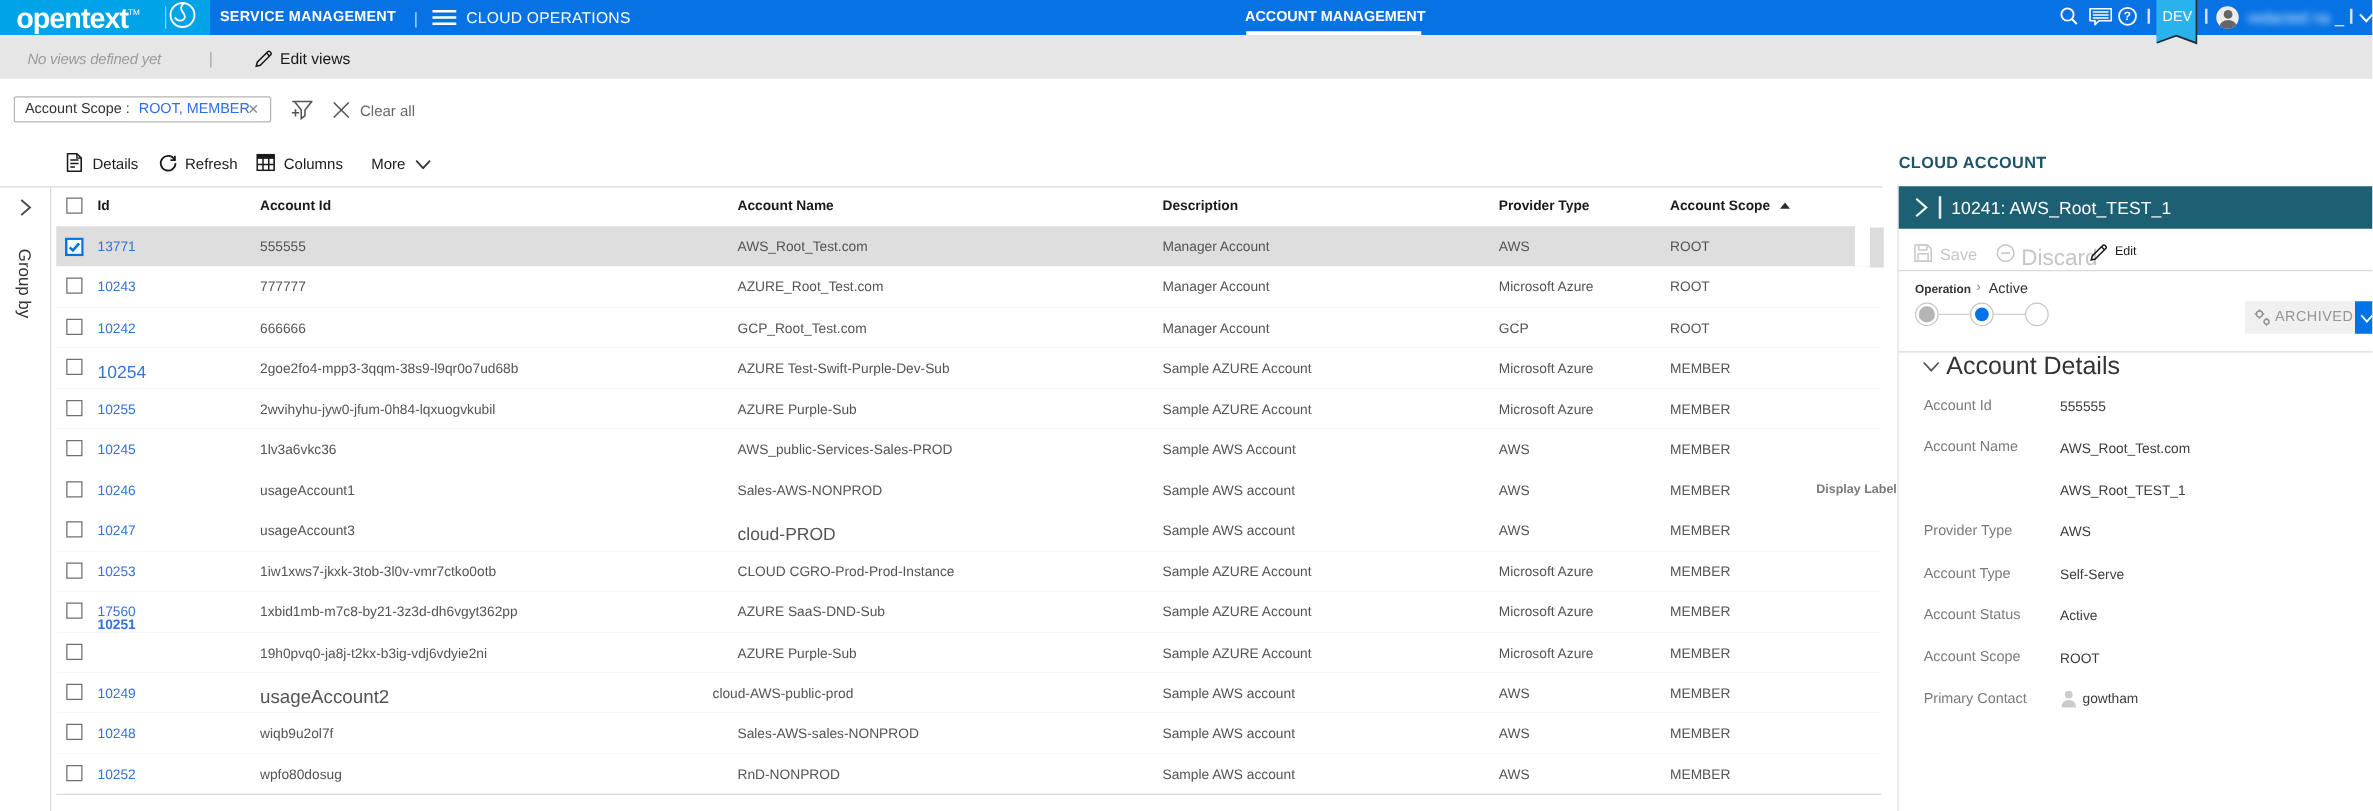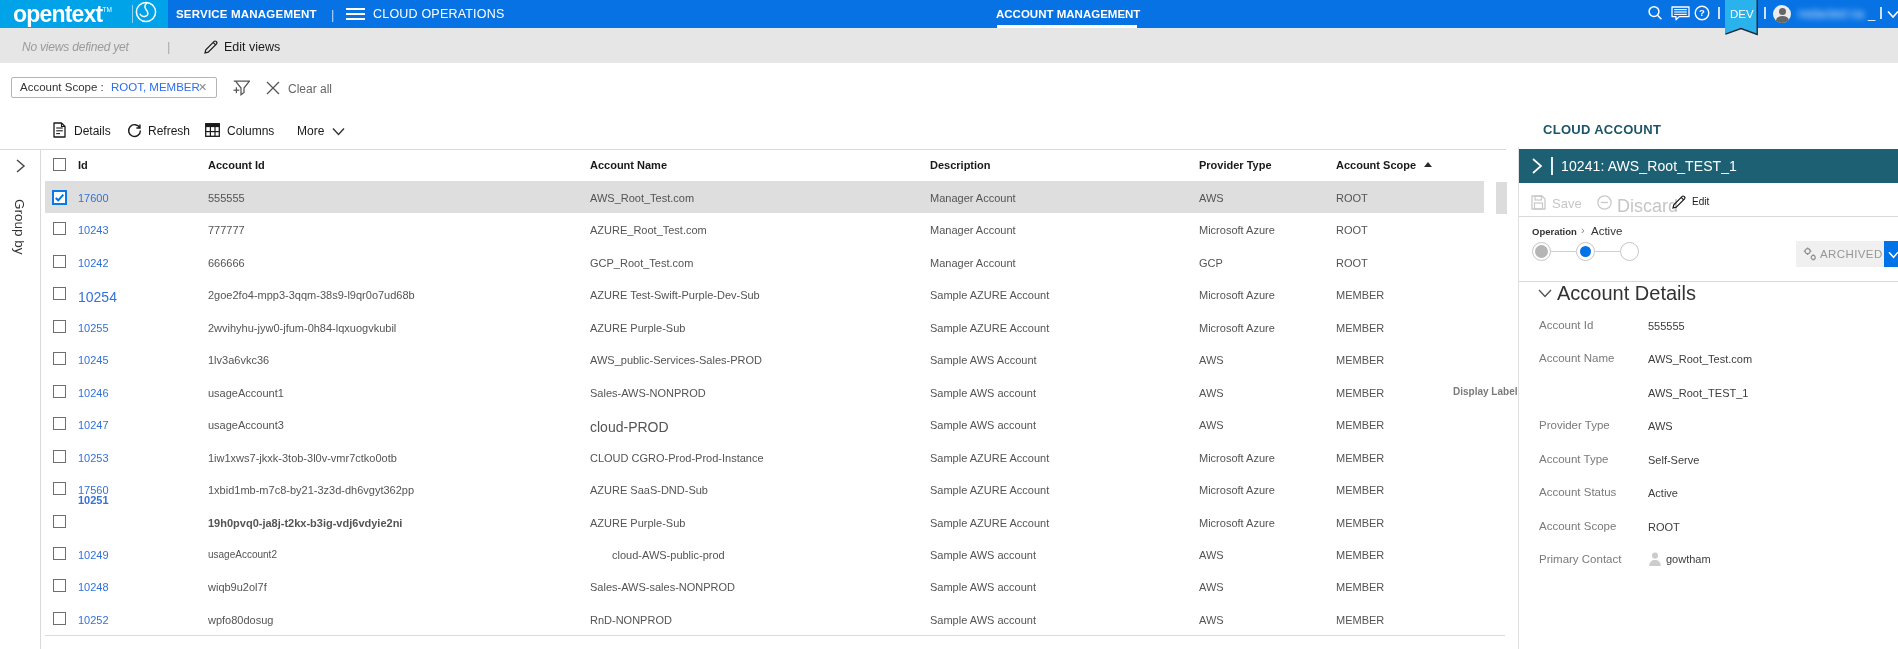--- a/index.html
+++ b/index.html
@@ -121,21 +121,21 @@
 <span class="a" style="left:1199px;top:159px;color:#1a1a1a;font-size:11px;font-weight:bold;">Provider Type</span>
 <span class="a" style="left:1336px;top:159px;color:#1a1a1a;font-size:11px;font-weight:bold;">Account Scope</span>
 <div class="a" style="left:1424px;top:162px;width:0;height:0;border-left:4.5px solid transparent;border-right:4.5px solid transparent;border-bottom:5.5px solid #2b2b2b;"></div>
 
 <div class="a" style="left:45px;top:181.00px;width:1439px;height:32.45px;background:#dedede;"></div>
 <div class="a" style="left:45px;top:213.45px;width:1460px;height:1px;background:#dadada;"></div>
 <svg class="a" style="left:52px;top:190.0px;" width="15" height="15" viewBox="0 0 15 15">
     <rect x="1" y="1" width="13" height="13" fill="#fff" stroke="#0073e7" stroke-width="1.9"></rect>
     <path d="M3.7 7.9 L6.3 10.3 L11.3 4.7" stroke="#0073e7" stroke-width="2" fill="none"></path>
   </svg>
-<span class="a" style="left:78px;top:192.0px;color:#3272d9;font-size:11px;font-weight:400;">17600</span>
+<span class="a" style="left:78px;top:192.0px;color:#3272d9;font-size:11px;font-weight:400;">13771</span>
 <span class="a" style="left:208px;top:192.0px;color:#545454;font-size:11px;font-weight:400;">555555</span>
 <span class="a" style="left:590px;top:192.0px;color:#545454;font-size:11px;font-weight:400;">AWS_Root_Test.com</span>
 <span class="a" style="left:930px;top:192.0px;color:#545454;font-size:11px;font-weight:400;">Manager Account</span>
 <span class="a" style="left:1199px;top:192.0px;color:#545454;font-size:11px;font-weight:400;">AWS</span>
 <span class="a" style="left:1336px;top:192.0px;color:#545454;font-size:11px;font-weight:400;">ROOT</span>
 <div class="a" style="left:45px;top:213.45px;width:1460px;height:32.45px;background:#ffffff;"></div>
 <div class="a" style="left:45px;top:245.90px;width:1460px;height:1px;background:#dadada;"></div>
 <div class="a" style="left:53px;top:222.45px;width:13px;height:13px;border:1px solid #6f6f6f;background:#fff;"></div>
 <span class="a" style="left:78px;top:224.45px;color:#3272d9;font-size:11px;font-weight:400;">10243</span>
 <span class="a" style="left:208px;top:224.45px;color:#545454;font-size:11px;font-weight:400;">777777</span>
@@ -212,31 +212,31 @@
 <span class="a" style="left:78px;top:484.05px;color:#3272d9;font-size:11px;font-weight:400;">17560</span>
 <span class="a" style="left:208px;top:484.05px;color:#545454;font-size:11px;font-weight:400;">1xbid1mb-m7c8-by21-3z3d-dh6vgyt362pp</span>
 <span class="a" style="left:590px;top:484.05px;color:#545454;font-size:11px;font-weight:400;">AZURE SaaS-DND-Sub</span>
 <span class="a" style="left:930px;top:484.05px;color:#545454;font-size:11px;font-weight:400;">Sample AZURE Account</span>
 <span class="a" style="left:1199px;top:484.05px;color:#545454;font-size:11px;font-weight:400;">Microsoft Azure</span>
 <span class="a" style="left:1336px;top:484.05px;color:#545454;font-size:11px;font-weight:400;">MEMBER</span>
 <div class="a" style="left:45px;top:505.50px;width:1460px;height:32.45px;background:#ffffff;"></div>
 <div class="a" style="left:45px;top:537.95px;width:1460px;height:1px;background:#dadada;"></div>
 <div class="a" style="left:53px;top:514.5px;width:13px;height:13px;border:1px solid #6f6f6f;background:#fff;"></div>
 <span class="a" style="left:78px;top:494px;color:#3272d9;font-size:11px;font-weight:700;">10251</span>
-<span class="a" style="left:208px;top:516.5px;color:#545454;font-size:11px;font-weight:700;">19h0pvq0-ja8j-t2kx-b3ig-vdj6vdyie2ni</span>
+<span class="a" style="left:208px;top:516.5px;color:#545454;font-size:11px;font-weight:400;">19h0pvq0-ja8j-t2kx-b3ig-vdj6vdyie2ni</span>
 <span class="a" style="left:590px;top:516.5px;color:#545454;font-size:11px;font-weight:400;">AZURE Purple-Sub</span>
 <span class="a" style="left:930px;top:516.5px;color:#545454;font-size:11px;font-weight:400;">Sample AZURE Account</span>
 <span class="a" style="left:1199px;top:516.5px;color:#545454;font-size:11px;font-weight:400;">Microsoft Azure</span>
 <span class="a" style="left:1336px;top:516.5px;color:#545454;font-size:11px;font-weight:400;">MEMBER</span>
 <div class="a" style="left:45px;top:537.95px;width:1460px;height:32.45px;background:#ffffff;"></div>
 <div class="a" style="left:45px;top:570.40px;width:1460px;height:1px;background:#dadada;"></div>
 <div class="a" style="left:53px;top:546.95px;width:13px;height:13px;border:1px solid #6f6f6f;background:#fff;"></div>
 <span class="a" style="left:78px;top:548.95px;color:#3272d9;font-size:11px;font-weight:400;">10249</span>
-<span class="a" style="left:208px;top:548.95px;color:#545454;font-size:10px;font-weight:400;">usageAccount2</span>
-<span class="a" style="left:612px;top:548.95px;color:#545454;font-size:11px;font-weight:400;">cloud-AWS-public-prod</span>
+<span class="a" style="left:208px;top:548.95px;color:#545454;font-size:15px;font-weight:400;">usageAccount2</span>
+<span class="a" style="left:570px;top:548.95px;color:#545454;font-size:11px;font-weight:400;">cloud-AWS-public-prod</span>
 <span class="a" style="left:930px;top:548.95px;color:#545454;font-size:11px;font-weight:400;">Sample AWS account</span>
 <span class="a" style="left:1199px;top:548.95px;color:#545454;font-size:11px;font-weight:400;">AWS</span>
 <span class="a" style="left:1336px;top:548.95px;color:#545454;font-size:11px;font-weight:400;">MEMBER</span>
 <div class="a" style="left:45px;top:570.40px;width:1460px;height:32.45px;background:#ffffff;"></div>
 <div class="a" style="left:45px;top:602.85px;width:1460px;height:1px;background:#dadada;"></div>
 <div class="a" style="left:53px;top:579.4000000000001px;width:13px;height:13px;border:1px solid #6f6f6f;background:#fff;"></div>
 <span class="a" style="left:78px;top:581.4000000000001px;color:#3272d9;font-size:11px;font-weight:400;">10248</span>
 <span class="a" style="left:208px;top:581.4000000000001px;color:#545454;font-size:11px;font-weight:400;">wiqb9u2ol7f</span>
 <span class="a" style="left:590px;top:581.4000000000001px;color:#545454;font-size:11px;font-weight:400;">Sales-AWS-sales-NONPROD</span>
 <span class="a" style="left:930px;top:581.4000000000001px;color:#545454;font-size:11px;font-weight:400;">Sample AWS account</span>
@@ -248,21 +248,21 @@
 <span class="a" style="left:78px;top:613.85px;color:#3272d9;font-size:11px;font-weight:400;">10252</span>
 <span class="a" style="left:208px;top:613.85px;color:#545454;font-size:11px;font-weight:400;">wpfo80dosug</span>
 <span class="a" style="left:590px;top:613.85px;color:#545454;font-size:11px;font-weight:400;">RnD-NONPROD</span>
 <span class="a" style="left:930px;top:613.85px;color:#545454;font-size:11px;font-weight:400;">Sample AWS account</span>
 <span class="a" style="left:1199px;top:613.85px;color:#545454;font-size:11px;font-weight:400;">AWS</span>
 <span class="a" style="left:1336px;top:613.85px;color:#545454;font-size:11px;font-weight:400;">MEMBER</span>
 
 <div class="a" style="left:1496px;top:182px;width:11px;height:32px;background:#dcdcdc;"></div>
 
 <div class="a" style="left:1518px;top:147px;width:1px;height:502px;background:#e0e0e0;"></div>
-<span class="a" style="left:1519px;top:122px;color:#1d5468;font-size:13px;font-weight:bold;letter-spacing:0.3px;margin-left:24px;">CLOUD ACCOUNT</span>
+<span class="a" style="left:1519px;top:122px;color:#1d5468;font-size:13px;font-weight:bold;letter-spacing:0.3px;">CLOUD ACCOUNT</span>
 <div class="a" style="left:1519px;top:149px;width:379px;height:34px;background:#1d6073;"></div>
 <svg class="a" style="left:1529px;top:157px;" width="15" height="18" viewBox="0 0 15 18">
     <polyline points="4,2 12,9 4,16" stroke="#fff" stroke-width="1.7" fill="none"></polyline>
   </svg>
 <div class="a" style="left:1551px;top:157px;width:1.5px;height:18px;background:rgba(255,255,255,0.9);"></div>
 <span class="a" style="left:1561px;top:158px;color:#fff;font-size:14px;letter-spacing:0.1px;">10241: AWS_Root_TEST_1</span>
 
 <svg class="a" style="left:1531px;top:195px;" width="15" height="15" viewBox="0 0 15 15">
     <path d="M1 1 H11 L14 4 V14 H1 Z" stroke="#c9c9c9" stroke-width="1.3" fill="none"></path>
     <rect x="3.5" y="8" width="8" height="6" stroke="#c9c9c9" stroke-width="1.2" fill="none"></rect>

